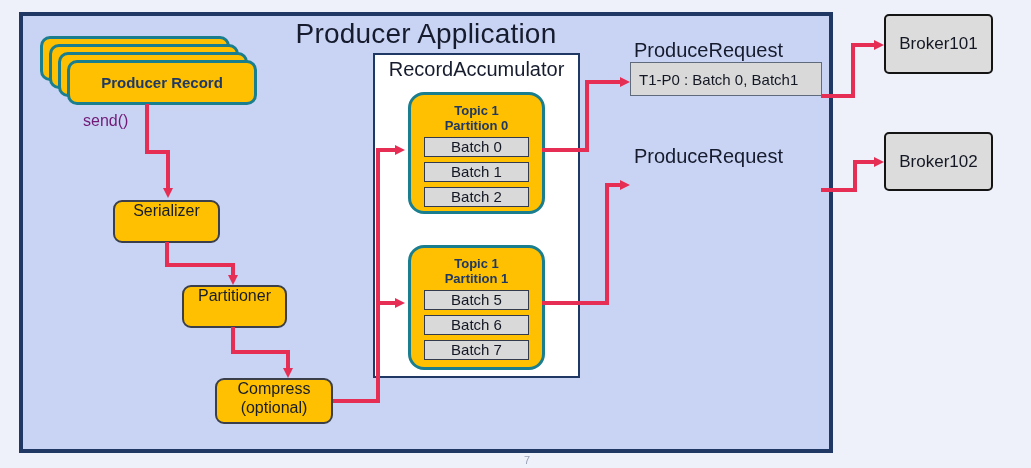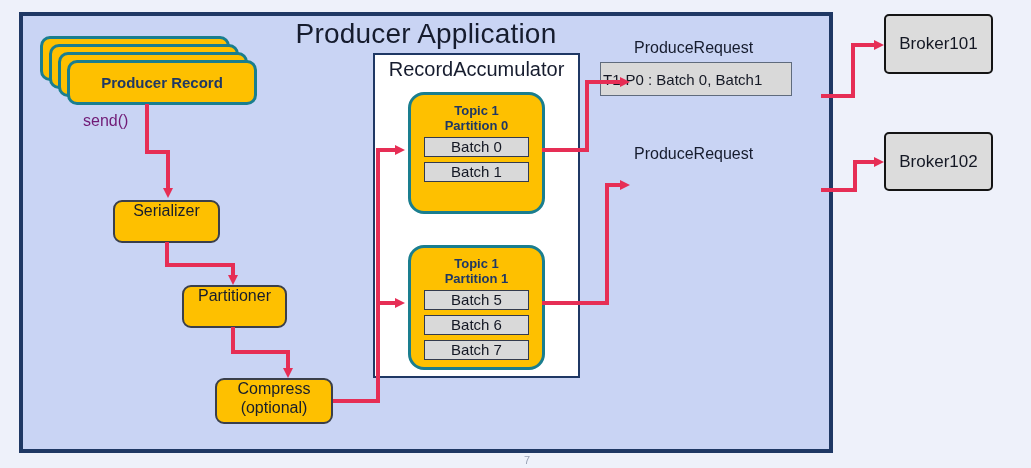--- a/index.html
+++ b/index.html
@@ -36,26 +36,26 @@
   .acc-title{position:absolute;left:0;right:0;top:3px;text-align:center;font-size:20px;color:#161c2e;}
   .partition{position:absolute;left:33px;width:137px;background:var(--box-yellow);
     border:3px solid var(--teal);border-radius:16px;padding-top:8px;}
   .partition.p0{top:37px;height:122px;}
   .partition.p1{top:190px;height:125px;}
   .pt-title{text-align:center;font-size:13px;font-weight:bold;color:var(--navy);line-height:1.16;}
   .batches{margin-top:4px;}
   .batch{width:105px;height:20px;margin:0 auto 5px;background:var(--gray-fill);
     border:1.5px solid #333a4d;font-size:15px;color:#141824;text-align:center;line-height:18px;}
   
-  .req-label{position:absolute;font-size:16px;color:#161c2e;text-align:center;}
+  .req-label{position:absolute;font-size:20px;color:#161c2e;text-align:center;}
   .req-label.r1{left:634px;top:39px;}
   .req-label.r2{left:634px;top:145px;}
-  .req-item{position:absolute;left:600px;width:192px;background:var(--gray-fill);
+  .req-item{position:absolute;left:630px;width:192px;background:var(--gray-fill);
     border:1.5px solid var(--req-border);font-size:15px;color:#141824;
-    display:flex;align-items:center;padding-left:2px;}
+    display:flex;align-items:center;padding-left:8px;}
   .req-item.i0{top:62px;height:34px;}
   .req-item.i1{top:96px;height:34px;}
   .req-item.i2{top:169px;height:32px;}
   
   .broker{position:absolute;left:884px;width:109px;background:var(--broker-fill);
     border:2.5px solid var(--broker-border);border-radius:5px;
     display:flex;align-items:center;justify-content:center;font-size:17px;color:#141824;}
   .broker.b1{top:14px;height:60px;}
   .broker.b2{top:132px;height:59px;}
   .page-num{position:absolute;left:512px;top:454px;width:30px;text-align:center;
@@ -98,20 +98,21 @@
 
   <div class="accumulator">
     <div class="acc-title">RecordAccumulator</div>
 
     <div class="partition p0">
       <div class="pt-title">Topic 1</div>
       <div class="pt-title">Partition 0</div>
       <div class="batches">
         <div class="batch">Batch 0</div>
         <div class="batch">Batch 1</div>
+        <div class="batch">Batch 2</div>
       </div>
     </div>
 
     <div class="partition p1">
       <div class="pt-title">Topic 1</div>
       <div class="pt-title">Partition 1</div>
       <div class="batches">
         <div class="batch">Batch 5</div>
         <div class="batch">Batch 6</div>
         <div class="batch">Batch 7</div>

